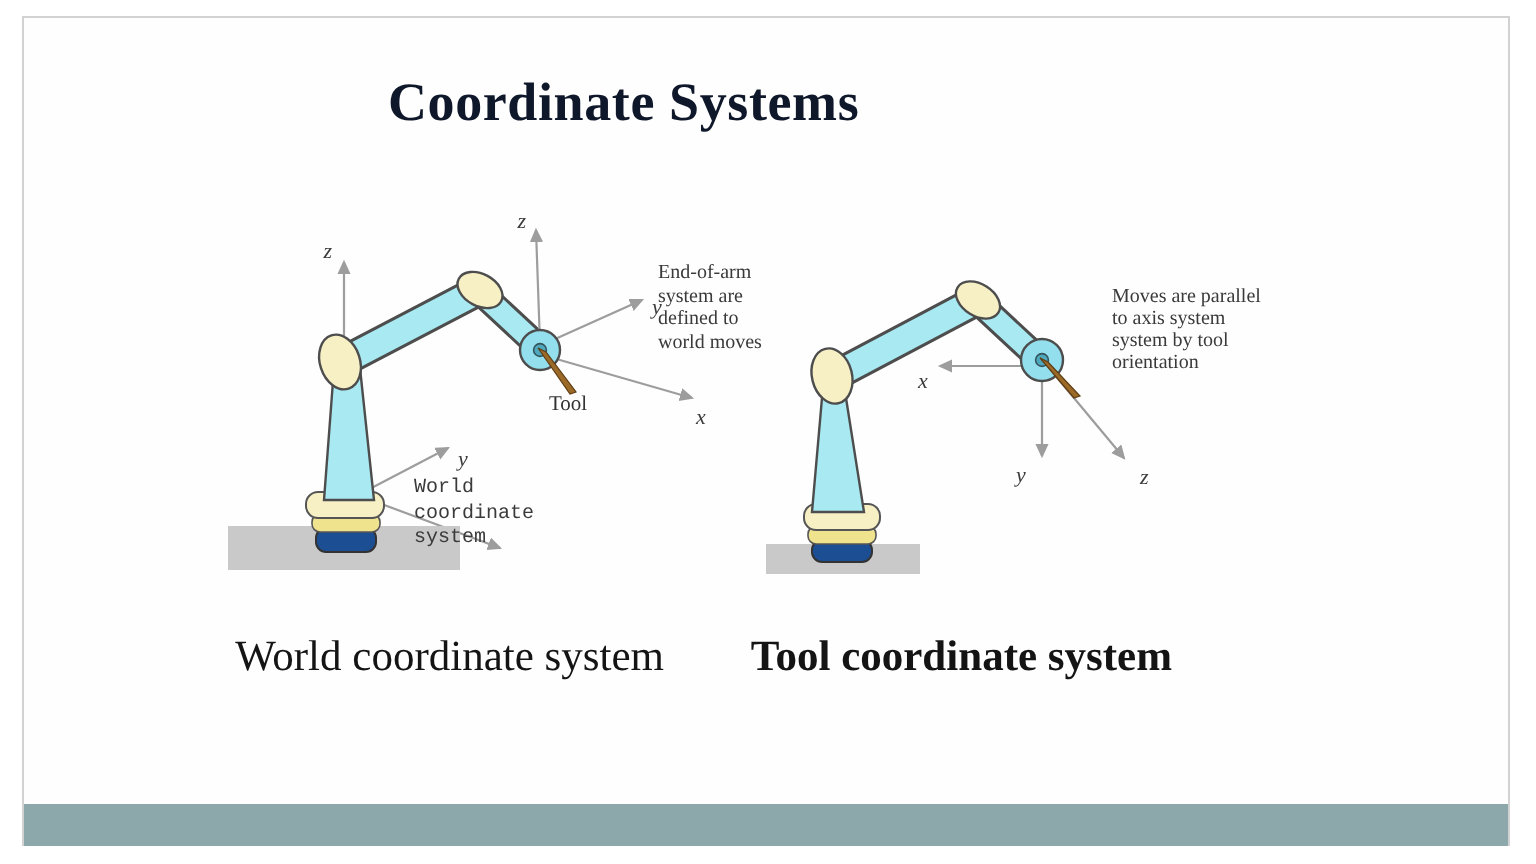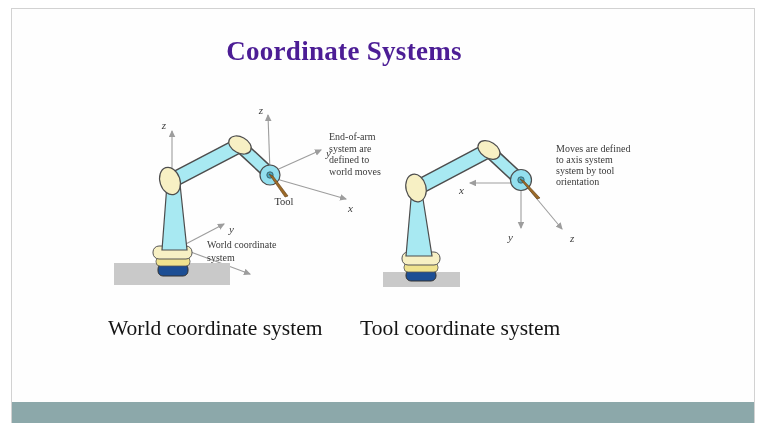--- a/index.html
+++ b/index.html
@@ -12,33 +12,33 @@
     background:#fefefe;
     border:1px solid #d2d2d2; border-bottom:none;
   }
   .footer-bar {
     left:12px; top:402px; width:742px; height:21px;
     background:#8CA8AA;
   }
   .slide-title {
     left:194px; top:36px; width:300px;
     font-size:27px; font-weight:600; letter-spacing:0.3px;
-    color:#4c1d95; white-space:nowrap;text-align:center;
+    color:#0f172a; white-space:nowrap;
   }
   .note {
     font-size:10px; line-height:11.5px; color:#3a3a3a; text-align:left;
   }
   .note-mid   { left:329px; top:131px; width:94px;  }
   .note-right { left:556px; top:144px; width:112px; line-height:10.9px; }
-  .note-world { left:207px; top:239px; width:95px;  line-height:12.5px; }
+  .note-world { left:207px; top:239px; width:95px;  line-height:12.5px;font-family:Liberation Mono, monospace; }
   .caption {
-    font-size:21.5px; color:#141414; text-align:left; white-space:nowrap;
+    font-size:21.5px; color:#141414; text-align:right; white-space:nowrap;
   }
   .caption-left  { left:108px; top:316px; width:224px; }
-  .caption-right { left:360px; top:316px; width:226px; }
+  .caption-right { left:360px; top:316px; width:226px;font-weight:bold; }
 
   svg text.axis-label {
     font-family:"Liberation Serif", serif; font-style:italic;
     font-size:11px; fill:#3c3c3c;
   }
   svg text.tool-label {
     font-family:"Liberation Serif", serif; font-size:10.5px; fill:#333333;
   }
   .diagram-svg { left:0; top:0; }
 </style>
@@ -131,20 +131,20 @@
 </div>
 
 <div class="abs note note-mid">
   <div>End-of-arm</div>
   <div>system are</div>
   <div>defined to</div>
   <div>world moves</div>
 </div>
 
 <div class="abs note note-right">
-  <div>Moves are defined</div>
+  <div>Moves are parallel</div>
   <div>to axis system</div>
   <div>system by tool</div>
   <div>orientation</div>
 </div>
 
 <div class="abs caption caption-left">World coordinate system</div>
 <div class="abs caption caption-right">Tool coordinate system</div>
 
 </body></html>

